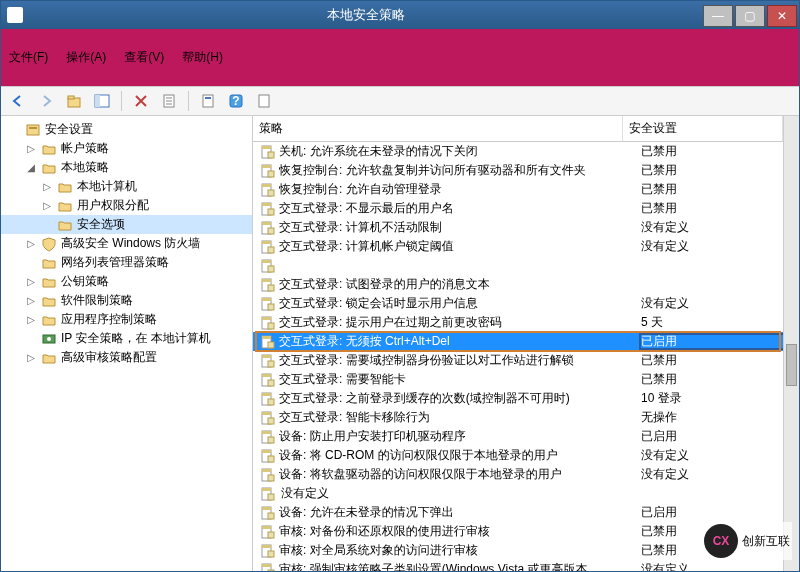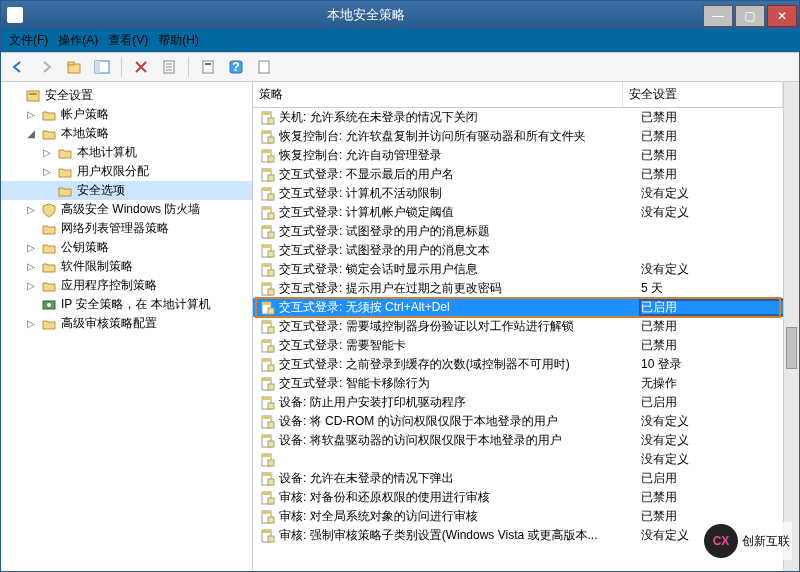--- a/index.html
+++ b/index.html
@@ -4,33 +4,33 @@
 <style>
   * { box-sizing: border-box; margin: 0; padding: 0; font-family: "Microsoft YaHei", "SimSun", sans-serif; font-size: 12px; }
   body { background: #fff; width: 800px; height: 572px; overflow: hidden; }
   .window { width: 800px; height: 572px; border: 1px solid #2a5a8a; display: flex; flex-direction: column; background: #fff; }
   .titlebar { background: linear-gradient(#3a6ea5,#2a5a8a); color:#fff; display:flex; align-items:center; height:28px; }
   .titlebar .icon { width:16px; height:16px; margin:0 6px; background:#fff; border-radius:2px; }
   .titlebar .title { flex:1; text-align:center; font-size:13px; }
   .winbtns { display:flex; }
   .winbtn { width:30px; height:22px; margin-top:2px; text-align:center; line-height:20px; font-size:12px; border:1px solid #555; background:#c0c0c0; margin-right:2px;}
   .winbtn.close { background:#c75050; color:#fff; border-color:#8a2a2a;}
-  .menubar { background:#0369a1; padding:3px 8px; display:flex; gap:10px; border-bottom:1px solid #ccc; }
+  .menubar { background:#be185d; padding:20px 8px; display:flex; gap:18px; border-bottom:1px solid #ccc; }
   .menubar span { cursor:default; }
   .toolbar { background:#f5f5f5; padding:3px 6px; border-bottom:1px solid #ccc; display:flex; gap:6px; align-items:center;}
   .toolbtn { width:22px; height:22px; border:1px solid transparent; display:flex; align-items:center; justify-content:center; }
   .body { flex:1; display:flex; min-height:0; }
   .tree-pane { width:252px; border-right:1px solid #ccc; padding:4px 0; overflow-y:auto; }
   .list-pane { flex:1; display:flex; flex-direction:column; position:relative;}
   .list-header { display:flex; border-bottom:1px solid #ccc; background:#fff; }
   .list-header .col { padding:4px 6px; border-right:1px solid #e0e0e0; }
   .col-policy { flex:1; }
   .col-setting { width:160px; }
   .list-body { flex:1; overflow-y:auto; position:relative;}
-  .row { display:flex; padding:1px 0; align-items:center; height:19px;justify-content:space-between;}
+  .row { display:flex; padding:1px 0; align-items:center; height:19px;}
   .row .picon { width:16px; height:16px; margin:0 4px 0 6px; flex-shrink:0; }
   .row .ptext { flex:1; white-space:nowrap; overflow:hidden; text-overflow:ellipsis; padding-right:6px;}
   .row .pset { width:160px; padding-left:2px; white-space:nowrap; overflow:hidden;}
   .row.sel { background:#1e90ff; color:#fff; }
   .row.sel .pset { outline:2px solid #2a5aa0; outline-offset:-2px; background:#1e90ff;}
   .highlight-box { position:absolute; border:2px solid #d08030; pointer-events:none; }
   .tree-item { display:flex; align-items:center; padding:1px 0; gap:4px; white-space:nowrap; cursor:default;}
   .tree-item.sel { background:#cde6ff; }
   .expander { width:12px; text-align:center; color:#666; font-size:10px;}
   .ticon { width:16px; height:16px; flex-shrink:0; }
@@ -315,21 +315,20 @@
             <span class="pset">没有定义</span>
           </div>
           <div class="row">
             <span class="picon">
               <svg width="16" height="16">
                 <rect x="3" y="2" width="9" height="12" fill="#fff" stroke="#999"></rect>
                 <rect x="3" y="2" width="9" height="3" fill="#d8c878"></rect>
                 <rect x="9" y="8" width="6" height="6" fill="#e8e0b0" stroke="#b8a050"></rect>
               </svg>
             </span>
-            <span class="ptext">交互式登录: 试图登录的用户的消息标题</span>
             <span class="pset"></span>
           </div>
           <div class="row">
             <span class="picon">
               <svg width="16" height="16">
                 <rect x="3" y="2" width="9" height="12" fill="#fff" stroke="#999"></rect>
                 <rect x="3" y="2" width="9" height="3" fill="#d8c878"></rect>
                 <rect x="9" y="8" width="6" height="6" fill="#e8e0b0" stroke="#b8a050"></rect>
               </svg>
             </span>

